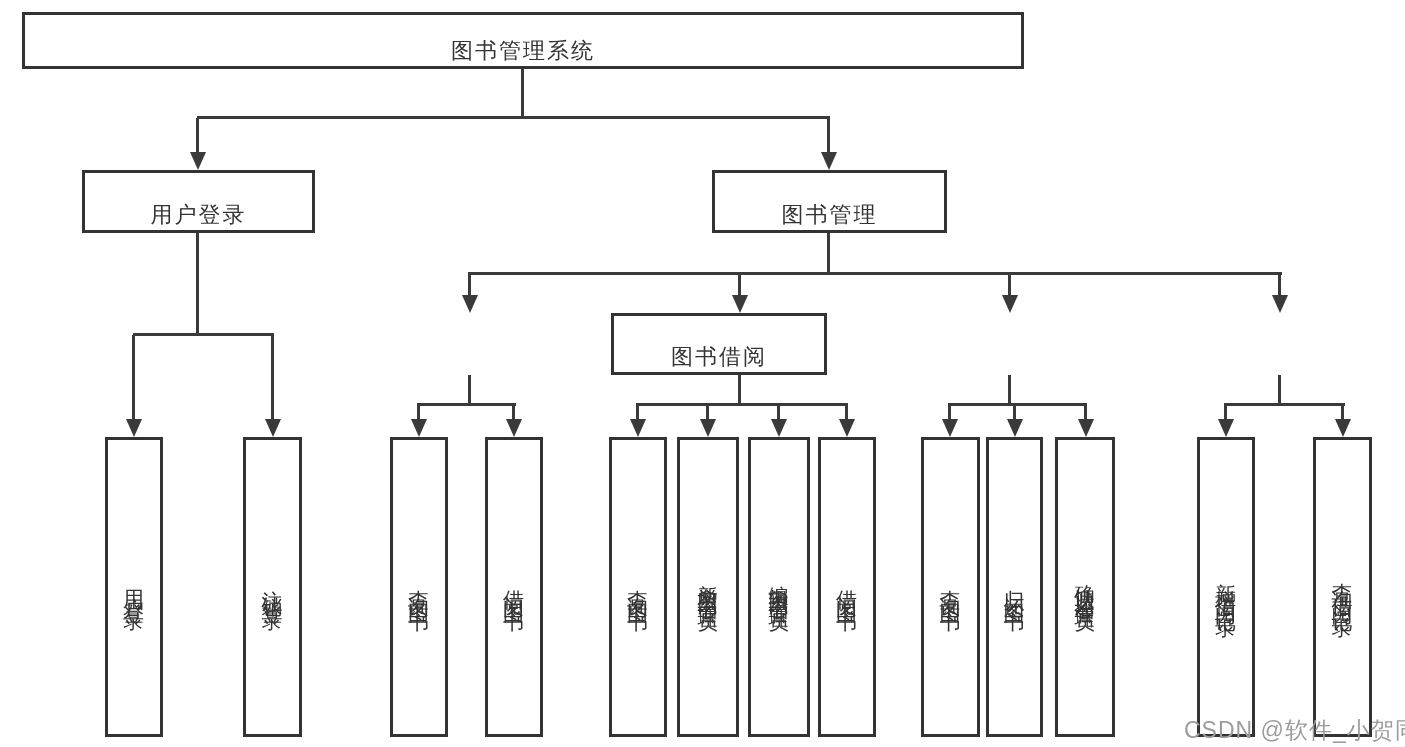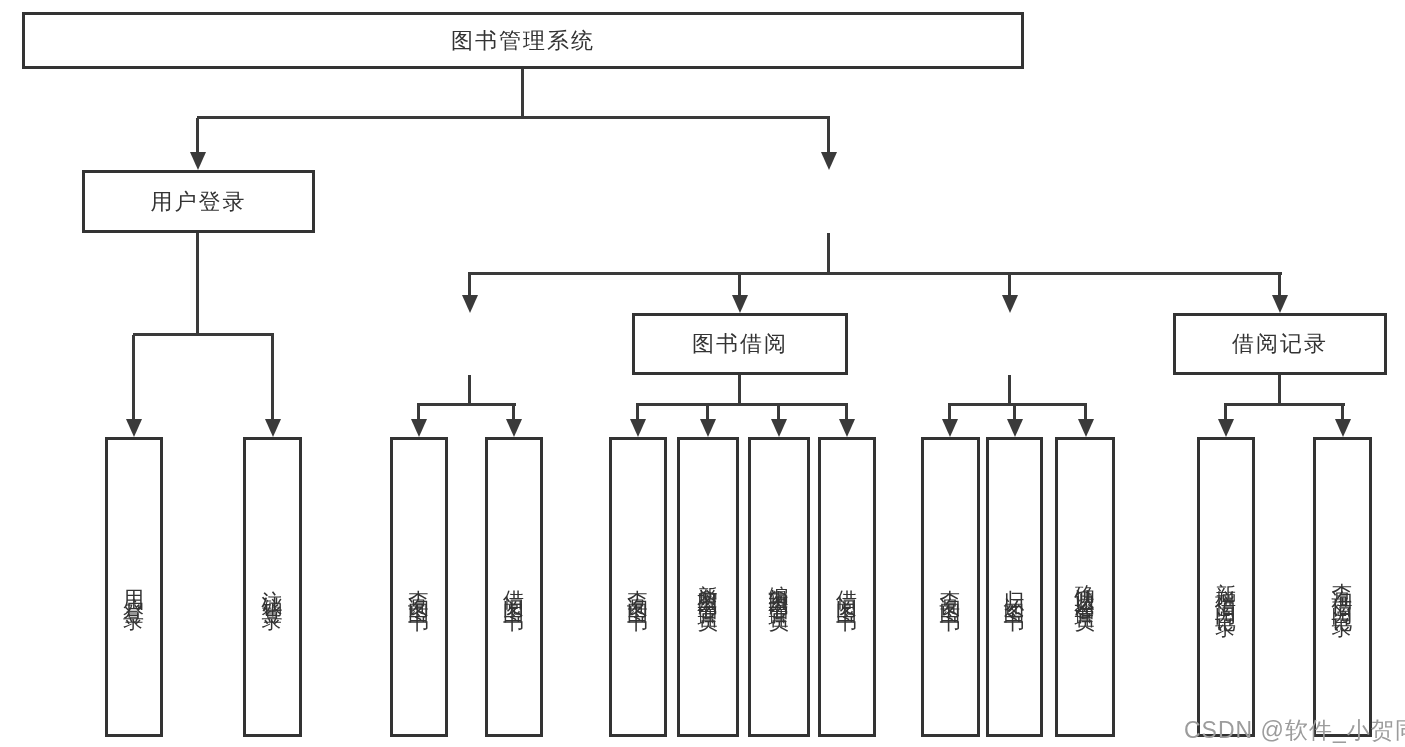--- a/index.html
+++ b/index.html
@@ -11,21 +11,21 @@
     overflow:hidden;
   }
   .node{
     position:absolute;
     box-sizing:border-box;
     border:3px solid #333333;
     background:#ffffff;
     color:#333333;
     display:flex;align-items:center;justify-content:center;
   }
-  .node.h{font-size:22px;letter-spacing:2px;}
+  .node.h{font-size:22px;letter-spacing:2px;align-items:flex-end;}
   .node.v{
     font-size:21px;
     writing-mode:vertical-rl;
     text-orientation:mixed;
     letter-spacing:7px;
     line-height:1;
     text-align:center;
   }
   .node.v.tight{letter-spacing:4px;font-size:20px;}
   .hline,.vline{position:absolute;background:#3a3a3a;}
@@ -58,44 +58,44 @@
   <div class="vline" style="left:521px;top:69px;height:49px;"></div>
   <div class="hline" style="left:197px;top:116px;width:633px;"></div>
   <div class="vline" style="left:196px;top:118px;height:36px;"></div>
   <div class="arrow" style="left:190px;top:152px;"></div>
   <div class="vline" style="left:827px;top:118px;height:36px;"></div>
   <div class="arrow" style="left:821px;top:152px;"></div>
 
   <div class="node h" style="left:82px;top:170px;width:233px;height:63px;">
     <span>用户登录</span>
   </div>
+  <div class="node h" style="left:712px;top:170px;width:235px;height:63px;">
+    <span>图书管理</span>
+  </div>
 
   <div class="vline" style="left:196px;top:233px;height:102px;"></div>
   <div class="hline" style="left:133px;top:333px;width:141px;"></div>
   <div class="vline" style="left:132px;top:335px;height:84px;"></div>
   <div class="arrow" style="left:126px;top:419px;"></div>
   <div class="vline" style="left:271px;top:335px;height:84px;"></div>
   <div class="arrow" style="left:265px;top:419px;"></div>
 
   <div class="vline" style="left:827px;top:233px;height:41px;"></div>
   <div class="hline" style="left:468px;top:272px;width:814px;"></div>
   <div class="vline" style="left:468px;top:274px;height:22px;"></div>
   <div class="arrow" style="left:462px;top:295px;"></div>
   <div class="vline" style="left:738px;top:274px;height:22px;"></div>
   <div class="arrow" style="left:732px;top:295px;"></div>
   <div class="vline" style="left:1008px;top:274px;height:22px;"></div>
   <div class="arrow" style="left:1002px;top:295px;"></div>
   <div class="vline" style="left:1278px;top:274px;height:22px;"></div>
   <div class="arrow" style="left:1272px;top:295px;"></div>
 
-  <div class="node h" style="left:632px;top:313px;width:216px;height:62px;">
+  <div class="node h" style="left:611px;top:313px;width:216px;height:62px;">
     <span>图书借阅</span>
-  </div>
-  <div class="node h" style="left:1173px;top:313px;width:214px;height:62px;">
-    <span>借阅记录</span>
   </div>
 
   <div class="vline" style="left:468px;top:375px;height:31px;"></div>
   <div class="hline" style="left:417px;top:403px;width:99px;"></div>
   <div class="vline" style="left:417px;top:405px;height:15px;"></div>
   <div class="arrow" style="left:411px;top:419px;"></div>
   <div class="vline" style="left:512px;top:405px;height:15px;"></div>
   <div class="arrow" style="left:506px;top:419px;"></div>
 
   <div class="vline" style="left:738px;top:375px;height:31px;"></div>

